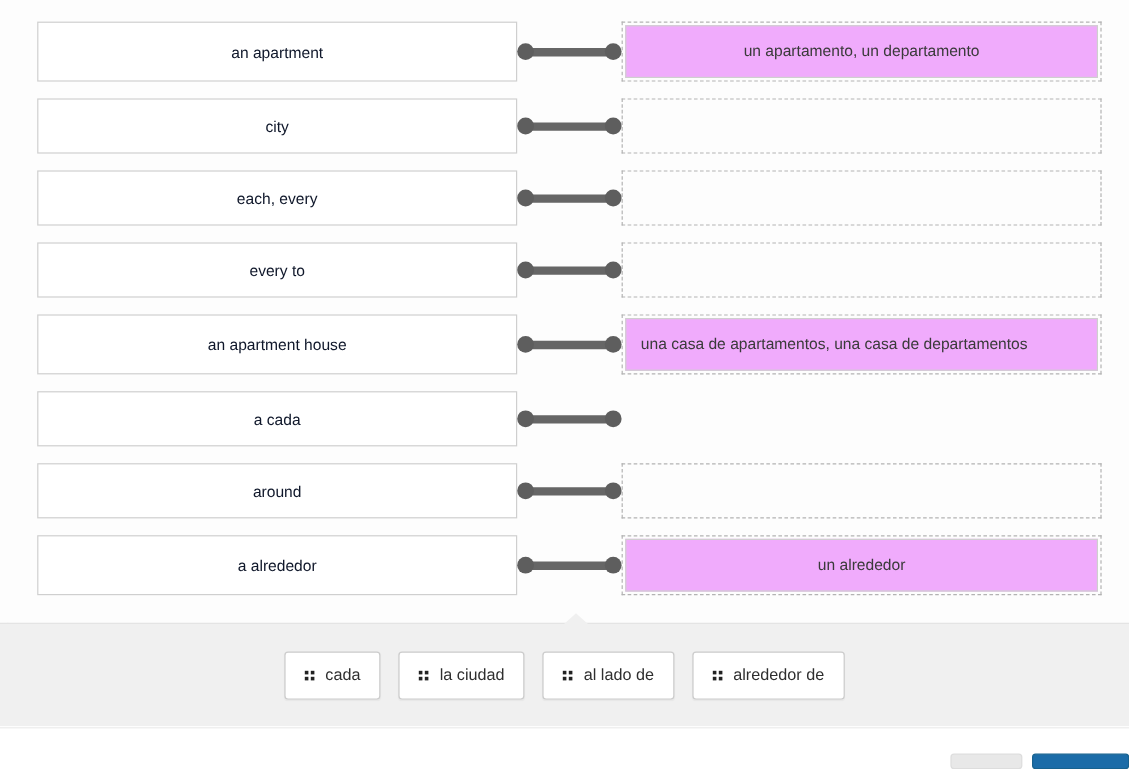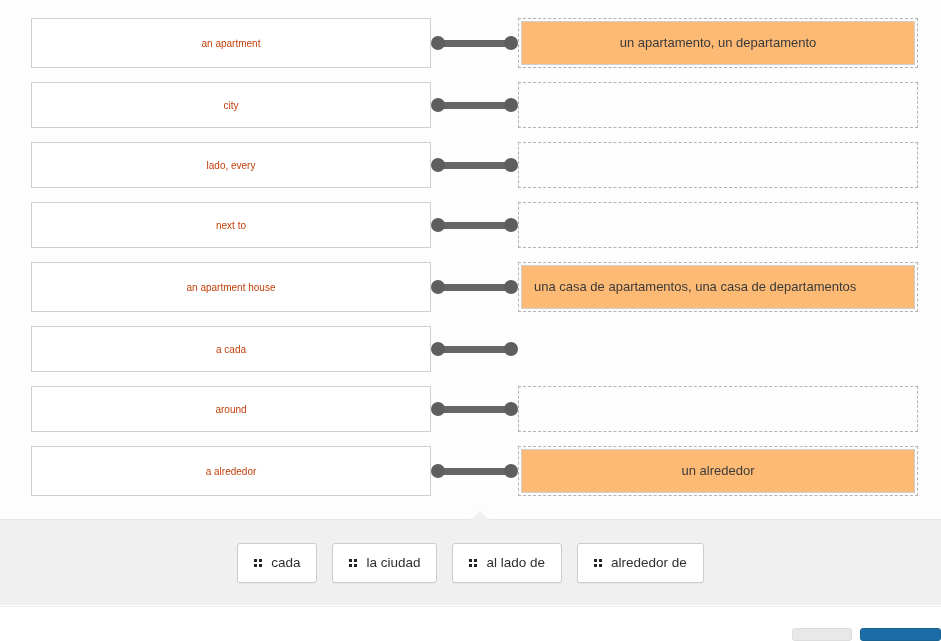--- a/index.html
+++ b/index.html
@@ -49,22 +49,22 @@
     width: 400px;
     min-height: 46px;
     background: #ffffff;
     border: 1px solid #cfcfcf;
     display: flex;
     align-items: center;
     justify-content: center;
     padding: 6px 12px;
   }
   .left-card .txt {
-    font-size: 10px;
-    color: #c2410c;
+    font-size: 13px;
+    color: #0f172a;
     text-align: left;
     line-height: 17px;
   }
 
   
   .connector {
     position: relative;
     width: 87px;
     flex: 0 0 87px;
     display: flex;
@@ -99,21 +99,21 @@
   }
   .drop .inner {
     flex: 1 1 auto;
     min-height: 44px;
     display: flex;
     align-items: center;
     justify-content: center;
     padding: 6px 12px;
   }
   .drop.filled .inner {
-    background: #fdba74;
+    background: #f0abfc;
     border: 1px solid #cfcfcf;
     margin: 2px;
   }
   .drop .txt {
     font-size: 13px;
     color: #3a3a3a;
     line-height: 20px;
     text-align: center;
     width: 100%;
   }
@@ -243,36 +243,36 @@
           <span class="knob right"></span>
         </div>
         <div class="drop empty">
           <div class="inner">
             <span class="txt"></span>
           </div>
         </div>
       </div>
       <div class="row">
         <div class="left-card">
-          <span class="txt">lado, every</span>
+          <span class="txt">each, every</span>
         </div>
         <div class="connector">
           <span class="bar"></span>
           <span class="knob left"></span>
           <span class="knob right"></span>
         </div>
         <div class="drop empty">
           <div class="inner">
             <span class="txt"></span>
           </div>
         </div>
       </div>
       <div class="row">
         <div class="left-card">
-          <span class="txt">next to</span>
+          <span class="txt">every to</span>
         </div>
         <div class="connector">
           <span class="bar"></span>
           <span class="knob left"></span>
           <span class="knob right"></span>
         </div>
         <div class="drop empty">
           <div class="inner">
             <span class="txt"></span>
           </div>

